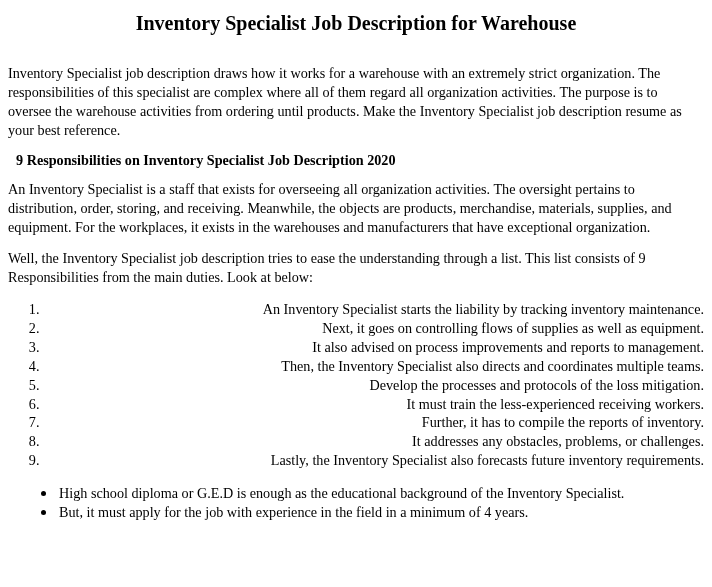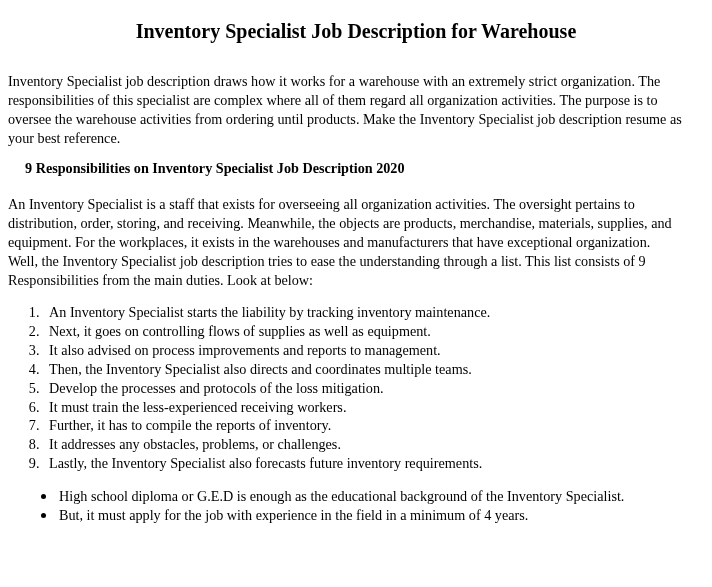--- a/index.html
+++ b/index.html
@@ -6,29 +6,29 @@
     body {
       width: 712px; height: 587px; overflow: hidden;
       font-family: "Liberation Serif", serif;
       color: #000000;
       font-size: 14.2px;
       line-height: 19px;
     }
     .page { padding: 0 8px 0 8px; }
     h1 {
       font-size: 20px; font-weight: bold; text-align: center;
-      margin: 0; padding-top: 19px; line-height: 24px; height: 24px;
+      margin: 0; padding-top: 11px; line-height: 24px; height: 24px;
     }
     p { margin: 0; }
     .intro { margin-top: 29px; }
-    h2 { font-size: 14.2px; font-weight: bold; margin: 17px; line-height: 19px; }
+    h2 { font-size: 14.2px; font-weight: bold; margin: 8px; line-height: 19px; }
     .h2a { margin-top: 11px; }
     .p2 { margin-top: 10px; }
-    .p3 { }
-    ol { margin: 13px 0 0 0; padding-left: 35px; }
+    .p3 { margin-top: 12px; }
+    ol { margin: 13px 0 0 0; padding-left: 35px; text-align: right; }
     ol li { line-height: 18.9px; padding-left: 6px; }
     .h2b { margin-top: 10px; }
     .p4 { margin-top: 10px; }
     ul { margin: 14px 0 0 0; padding-left: 33px; list-style: none; }
     ul li { line-height: 19px; position: relative; padding-left: 18px; }
     ul li::before {
       content: ""; position: absolute; left: 0; top: 7px;
       width: 5px; height: 5px; background: #000; border-radius: 50%;
     }
   </style>

